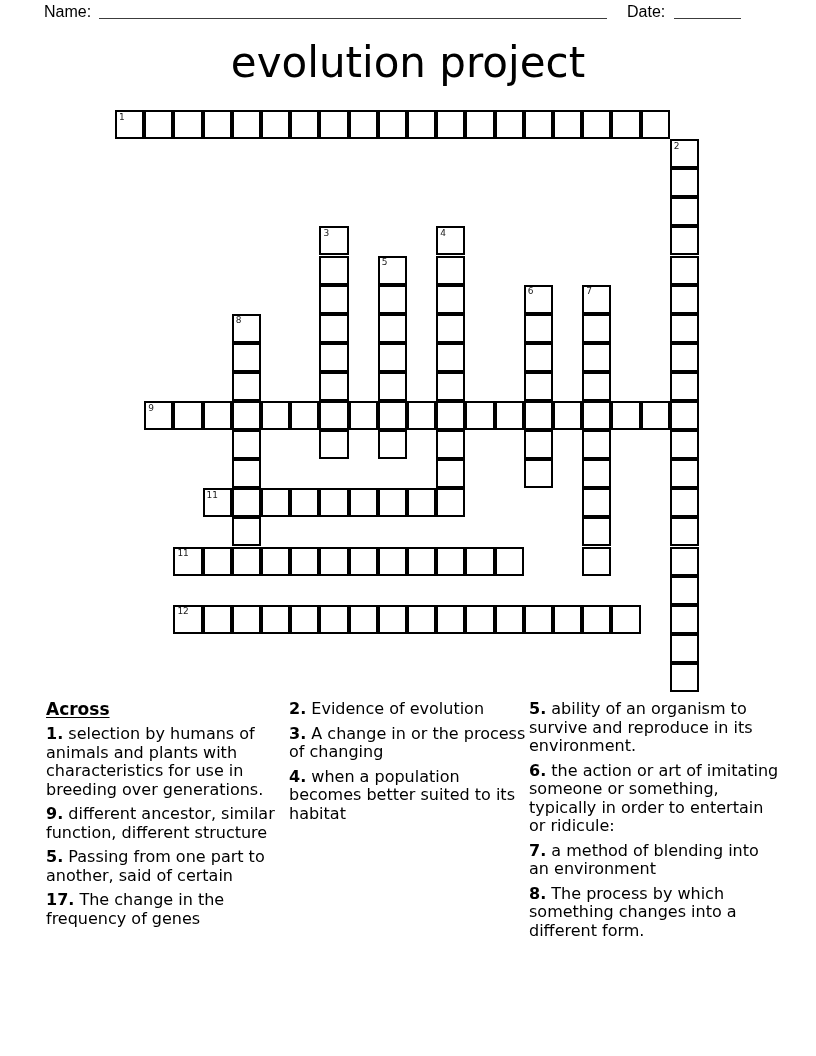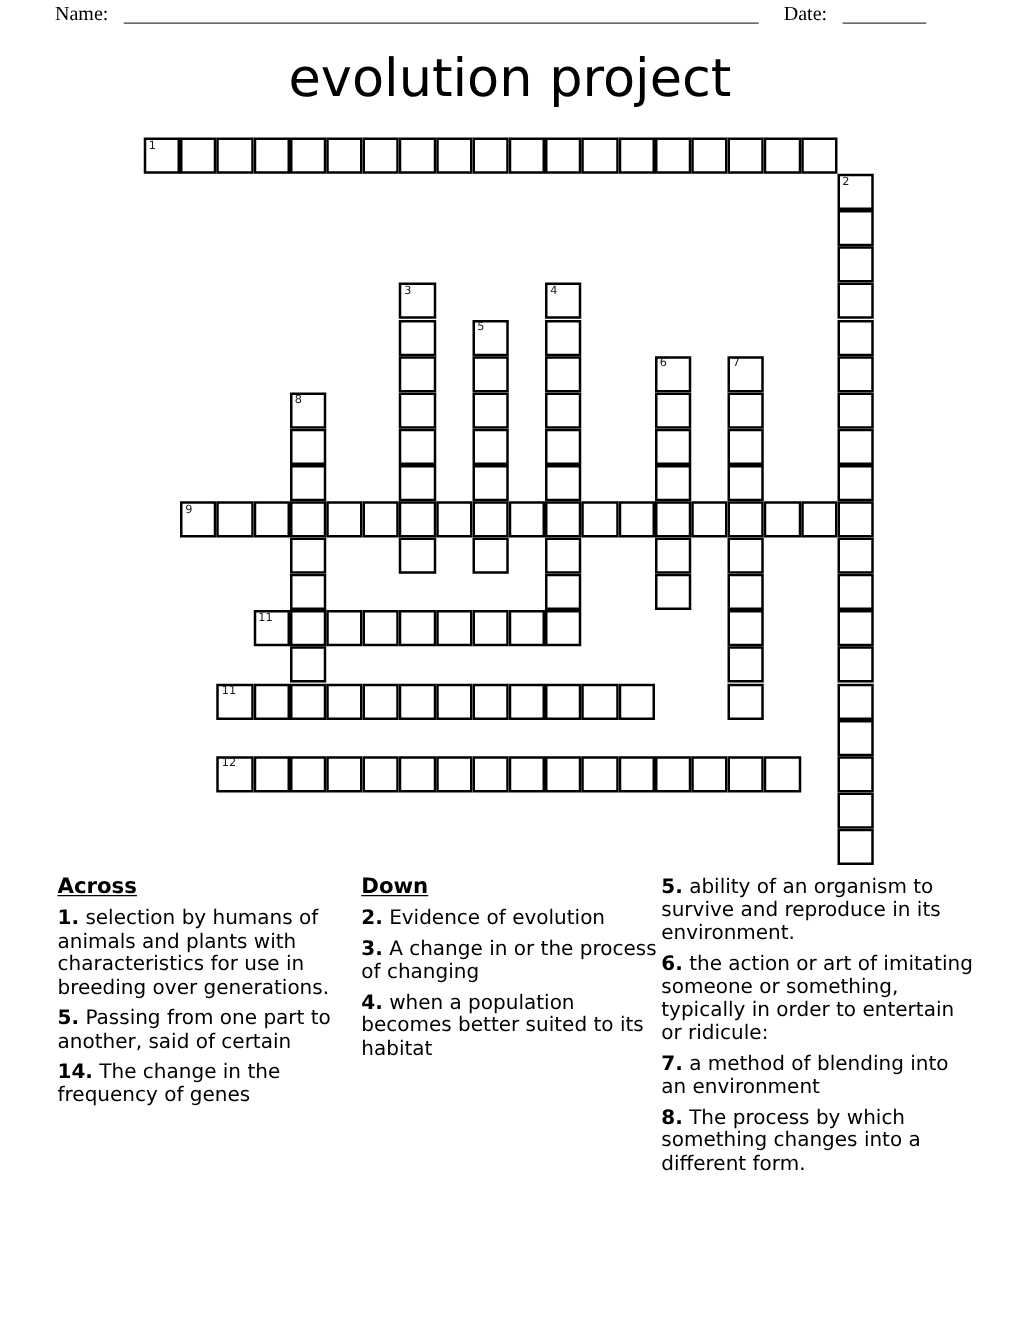--- a/index.html
+++ b/index.html
@@ -2,21 +2,21 @@
 <html><head>
 <meta charset="utf-8">
 <style>
   html,body{margin:0;padding:0;background:#e8e8e8;}
   .page{
     position:relative;width:816px;height:1056px;margin:0 auto;
     background:#ffffff;color:#000;overflow:hidden;
     font-family:"DejaVu Sans",sans-serif;
   }
   .hdr-label{
-    position:absolute;font-family:Liberation Serif, serif;
+    position:absolute;font-family:Liberation Sans, sans-serif;
     font-size:16px;color:#000;white-space:nowrap;
   }
   .hdr-line{position:absolute;height:17px;border-bottom:1.5px solid #3c3c3c;}
   .title{
     position:absolute;top:40px;left:0;width:100%;text-align:center;
     font-size:42px;line-height:1.1;color:#000;
   }
   #grid{position:absolute;top:0;left:0;}
   .cell{
     position:absolute;width:29.2px;height:29.1px;box-sizing:border-box;
@@ -207,25 +207,25 @@
       <div class="cell" style="left: 523.8px; top: 604.7px; border-color: rgb(0, 0, 0);"></div>
       <div class="cell" style="left: 553px; top: 604.7px; border-color: rgb(0, 0, 0);"></div>
       <div class="cell" style="left: 582.2px; top: 604.7px; border-color: rgb(0, 0, 0);"></div>
       <div class="cell" style="left: 611.4px; top: 604.7px; border-color: rgb(0, 0, 0);"></div>
     </div>
 
   <div id="clues">
       <div class="clue-col" style="left: 46px; width: 240px;">
         <div class="clue-heading">Across</div>
         <div class="clue"><b>1.</b> selection by humans of animals and plants with characteristics for use in breeding over generations.</div>
+        <div class="clue"><b>9.</b> different ancestor, similar function, different structure</div>
         <div class="clue"><b>5.</b> Passing from one part to another, said of certain</div>
-        <div class="clue"><b>14.</b> The change in the frequency of genes</div>
+        <div class="clue"><b>17.</b> The change in the frequency of genes</div>
       </div>
       <div class="clue-col" style="left: 289px; width: 242px;">
-        <div class="clue-heading">Down</div>
         <div class="clue"><b>2.</b> Evidence of evolution</div>
         <div class="clue"><b>3.</b> A change in or the process of changing</div>
         <div class="clue"><b>4.</b> when a population becomes better suited to its habitat</div>
       </div>
       <div class="clue-col" style="left: 529px; width: 252px;">
         <div class="clue"><b>5.</b> ability of an organism to survive and reproduce in its environment.</div>
         <div class="clue"><b>6.</b> the action or art of imitating someone or something, typically in order to entertain or ridicule:</div>
         <div class="clue"><b>7.</b> a method of blending into an environment</div>
         <div class="clue"><b>8.</b> The process by which something changes into a different form.</div>
       </div>

